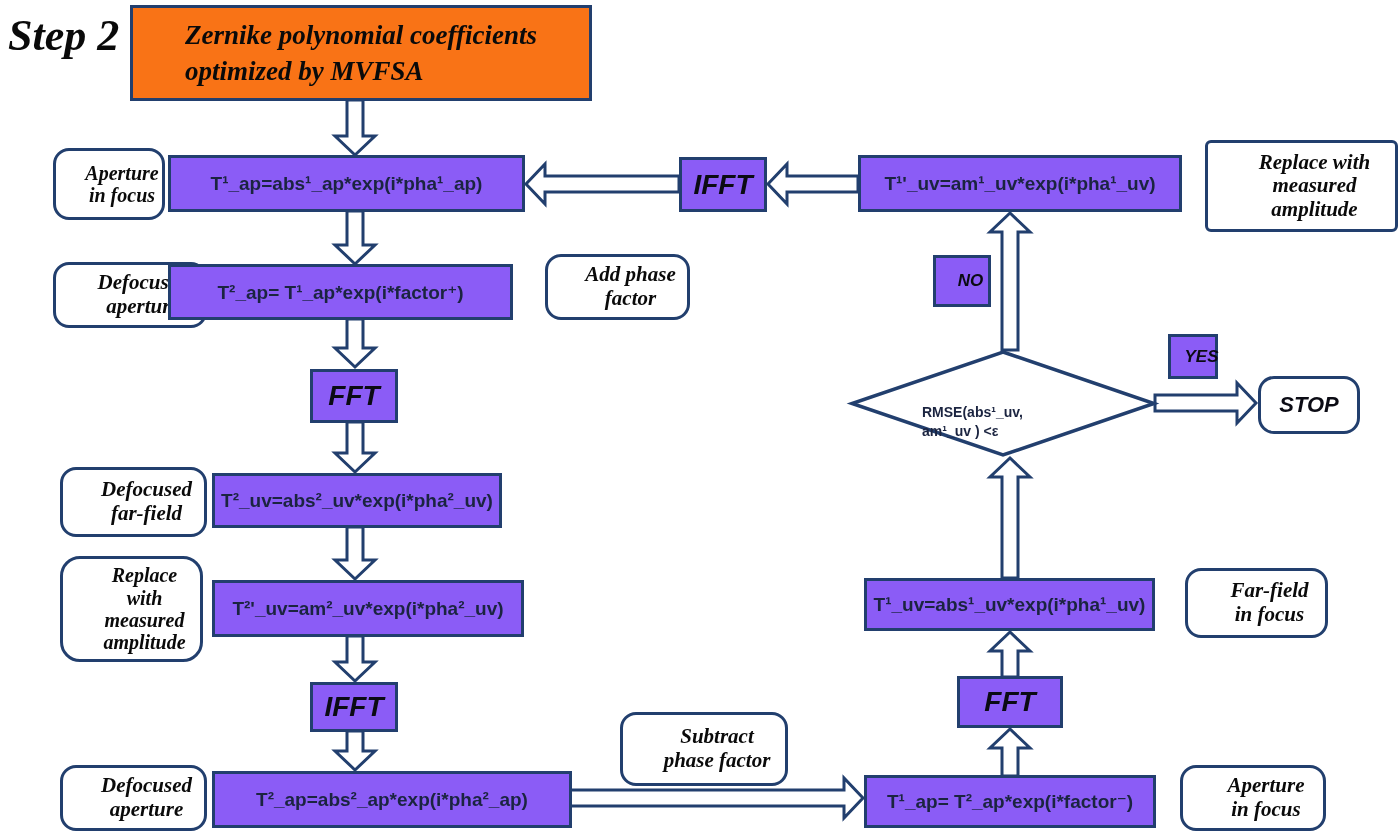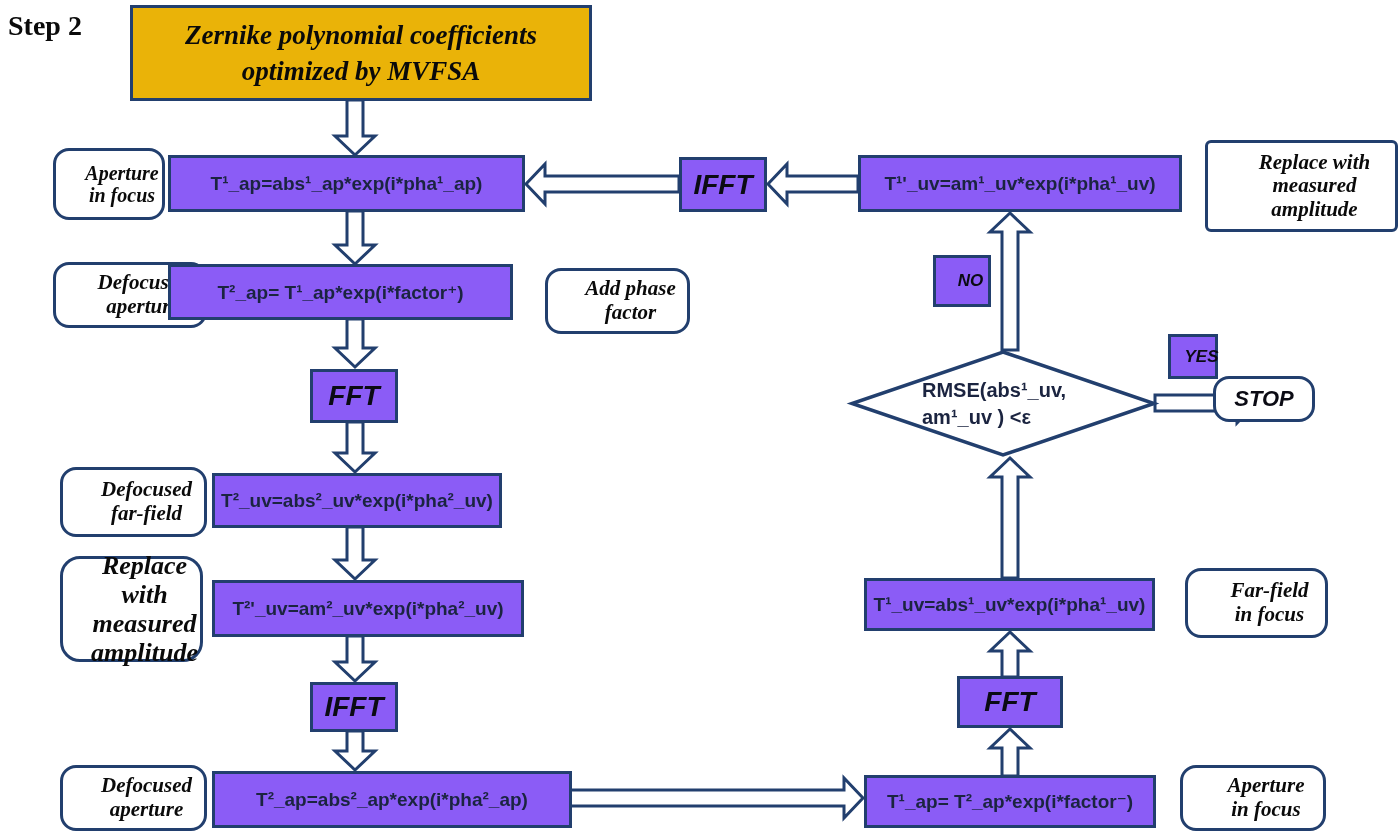--- a/index.html
+++ b/index.html
@@ -29,37 +29,38 @@
   .op-small{font-size:17px;padding-left:17px;}
   .round{
     position:absolute;box-sizing:border-box;border:3px solid var(--outline);
     border-radius:16px;background:#fff;display:flex;align-items:center;justify-content:center;
     text-align:center;font-family:"Liberation Serif","DejaVu Serif",serif;
     font-style:italic;font-weight:700;font-size:21px;line-height:1.12;
     color:var(--label-text);white-space:pre-line;padding-left:26px;
   }
   .title-box{
     position:absolute;box-sizing:border-box;border:3.5px solid var(--outline);
-    background:#eab308;display:flex;align-items:center;justify-content:center;
-    text-align:center;font-family:"Liberation Serif","DejaVu Serif",serif;
+    background:#f97316;display:flex;align-items:center;justify-content:center;
+    text-align:left;font-family:"Liberation Serif","DejaVu Serif",serif;
     font-style:italic;font-weight:700;font-size:27px;line-height:1.35;
     color:var(--label-text);white-space:pre-line;
   }
   .step{
     position:absolute;font-family:"Liberation Serif","DejaVu Serif",serif;
-    font-weight:700;font-size:28px;color:var(--label-text);
+    font-style:italic;font-weight:700;font-size:44px;color:var(--label-text);
   }
   svg.arrow{position:absolute;overflow:visible;}
   svg.arrow polygon{fill:#fff;stroke:var(--outline);stroke-width:3;stroke-linejoin:miter;}
   svg.diamond-svg{position:absolute;overflow:visible;}
   svg.diamond-svg polygon{fill:#fff;stroke:var(--outline);stroke-width:3.5;stroke-linejoin:miter;}
   .diamond-text{
-    position:absolute;font-weight:700;font-size:20px;line-height:1.35;
+    position:absolute;font-weight:700;font-size:14px;line-height:1.35;
     color:var(--formula-text);white-space:pre-line;text-align:left;
     font-family:"Liberation Sans","DejaVu Sans",sans-serif;
+    margin-top:26px;
   }
   .stop-node{
     position:absolute;box-sizing:border-box;border:3.5px solid var(--outline);
     border-radius:16px;background:#fff;display:flex;align-items:center;justify-content:center;
     font-weight:700;font-style:italic;font-size:22px;color:#0b0b14;
     font-family:"Liberation Sans","DejaVu Sans",sans-serif;
   }
 </style>
 </head>
 <body>
@@ -121,52 +122,54 @@
   <div class="rect formula" style="left:168px;top:155px;width:357px;height:57px">T¹_ap=abs¹_ap*exp(i*pha¹_ap)</div>
   <div class="rect op" style="left:679px;top:157px;width:88px;height:55px">IFFT</div>
   <div class="rect formula" style="left:858px;top:155px;width:324px;height:57px">T¹'_uv=am¹_uv*exp(i*pha¹_uv)</div>
   <div class="round" style="left:1205px;top:140px;width:193px;height:92px;border-radius:6px">Replace with
 measured
 amplitude</div>
 
   <div class="round" style="left:53px;top:262px;width:154px;height:66px">Defocused
 aperture</div>
   <div class="rect formula" style="left:168px;top:264px;width:345px;height:56px">T²_ap= T¹_ap*exp(i*factor⁺)</div>
-  <div class="round" style="left:545px;top:268px;width:145px;height:66px">Add phase
+  <div class="round" style="left:545px;top:254px;width:145px;height:66px">Add phase
 factor</div>
 
   <div class="rect op" style="left:310px;top:369px;width:88px;height:54px">FFT</div>
 
   <div class="round" style="left:60px;top:467px;width:147px;height:70px">Defocused
 far-field</div>
   <div class="rect formula" style="left:212px;top:473px;width:290px;height:55px">T²_uv=abs²_uv*exp(i*pha²_uv)</div>
 
-  <div class="round" style="left:60px;top:556px;width:143px;height:106px;border-radius:20px;font-size:26px">Replace
+  <div class="round" style="left:60px;top:556px;width:143px;height:106px;border-radius:20px;font-size:20px">Replace
 with
 measured
 amplitude</div>
   <div class="rect formula" style="left:212px;top:580px;width:312px;height:57px">T²'_uv=am²_uv*exp(i*pha²_uv)</div>
 
   <div class="rect op" style="left:310px;top:682px;width:88px;height:50px">IFFT</div>
 
   <div class="round" style="left:60px;top:765px;width:147px;height:66px">Defocused
 aperture</div>
   <div class="rect formula" style="left:212px;top:771px;width:360px;height:57px">T²_ap=abs²_ap*exp(i*pha²_ap)</div>
+  <div class="round" style="left:620px;top:712px;width:168px;height:74px">Subtract
+phase factor</div>
   <div class="rect formula" style="left:864px;top:775px;width:292px;height:53px">T¹_ap= T²_ap*exp(i*factor⁻)</div>
   <div class="round" style="left:1180px;top:765px;width:146px;height:66px">Aperture
 in focus</div>
 
   <div class="rect op" style="left:957px;top:676px;width:106px;height:52px">FFT</div>
   <div class="rect formula" style="left:864px;top:578px;width:291px;height:53px">T¹_uv=abs¹_uv*exp(i*pha¹_uv)</div>
   <div class="round" style="left:1185px;top:568px;width:143px;height:70px">Far-field
 in focus</div>
 
   <svg class="diamond-svg" width="306" height="107" style="left:850px;top:350px">
     <polygon points="153,2 304,53.5 153,105 2,53.5"></polygon>
   </svg>
   <div class="diamond-text" style="left:922px;top:377px;width:170px">RMSE(abs¹_uv,
 am¹_uv ) &lt;ε</div>
 
   <div class="rect op op-small" style="left:933px;top:255px;width:58px;height:52px">NO</div>
   <div class="rect op op-small" style="left:1168px;top:334px;width:50px;height:45px">YES</div>
-  <div class="stop-node" style="left:1213px;top:376px;width:102px;height:46px">STOP</div>
+  <div class="stop-node" style="left:1258px;top:376px;width:102px;height:58px">STOP</div>
 
 </div>
 
 </body></html>

